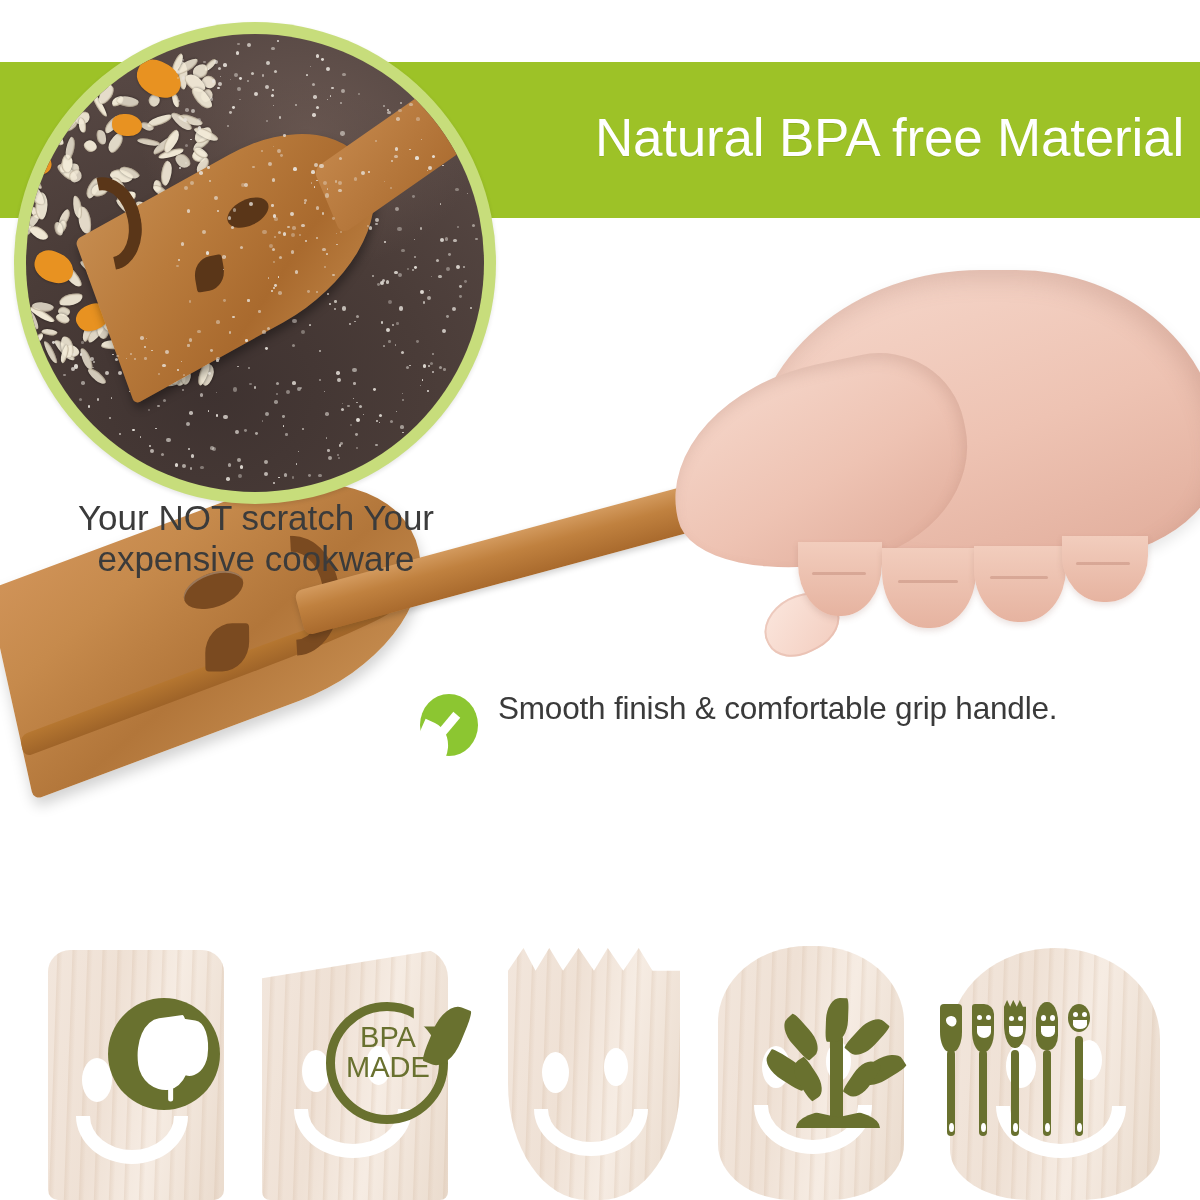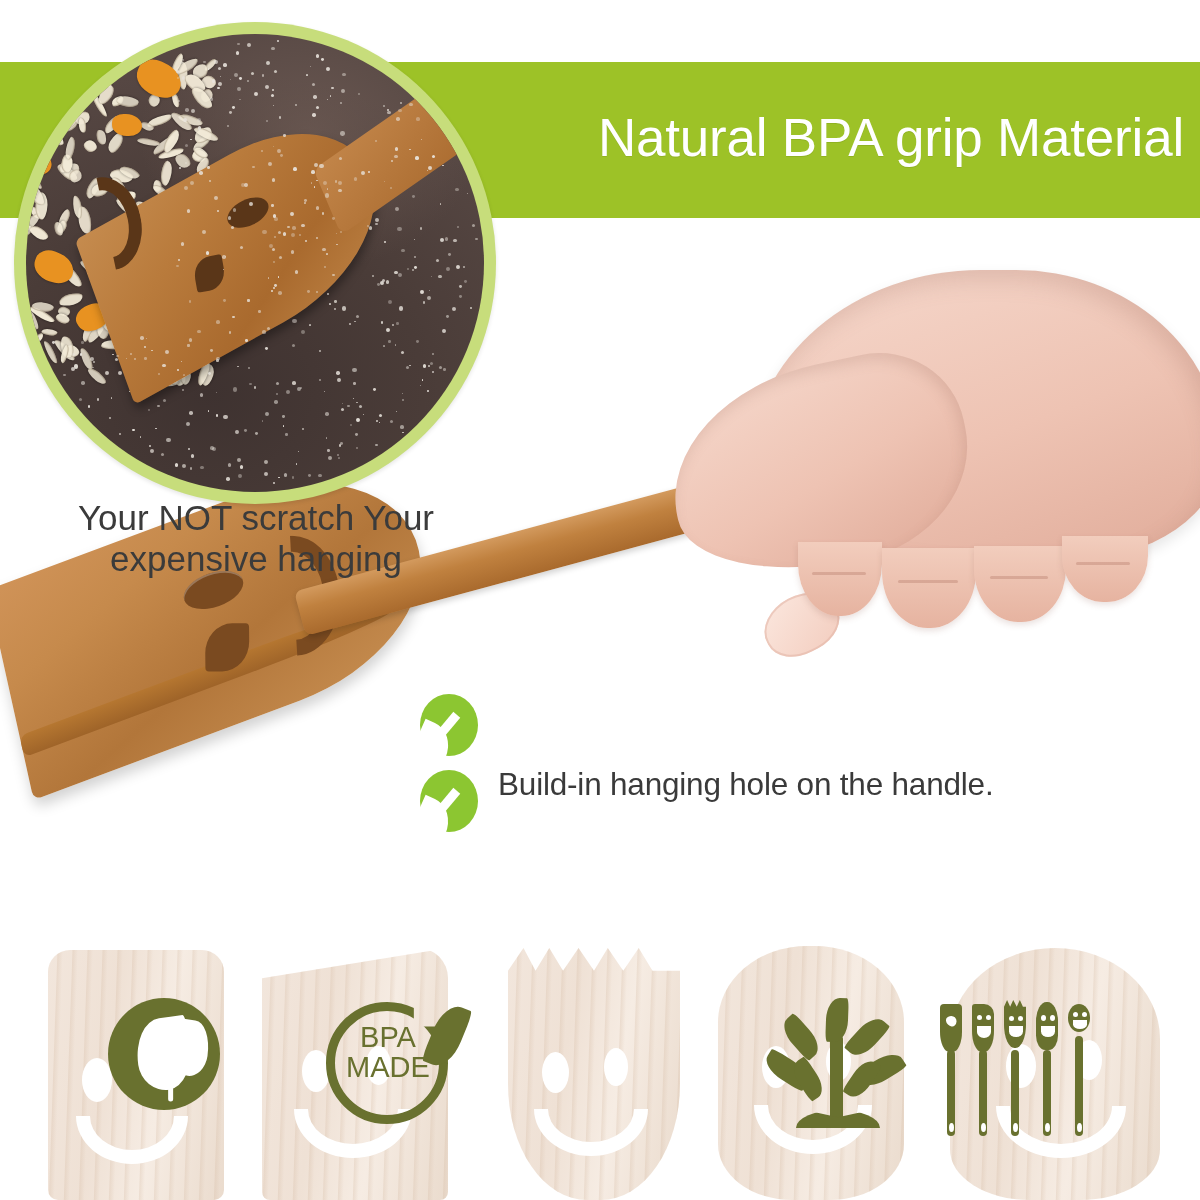--- a/index.html
+++ b/index.html
@@ -401,21 +401,21 @@
       <div class="uface" style="left:14px; top:8px; width:5px; height:5px;"></div>
       <div class="uface" style="left:5px; top:16px; width:14px; height:9px; border-radius:0 0 50% 50%;"></div>
       <div class="ustem" style="height:100px;"></div>
         <div class="uhole"></div>
     </div>
   </div>
 </div>
 
 <div id="header-banner"></div>
 <div id="header-text">
-  <div class="hline">Natural BPA grip Material</div>
+  <div class="hline">Natural BPA free Material</div>
 </div>
 
 <div id="inset-circle">
   <div id="inset-photo">
     <div id="rice">
         <div class="grain" style="left: 105.938px; top: 5.44651px; width: 12.978px; height: 7.93202px; transform: rotate(278.212deg); opacity: 0.923665;"></div>
         <div class="grain" style="left: 37.5343px; top: 65.9488px; width: 24.1024px; height: 11.7324px; transform: rotate(163.715deg); opacity: 0.843838;"></div>
         <div class="grain" style="left: 169.138px; top: 183.299px; width: 14.9435px; height: 12.9949px; transform: rotate(288.348deg); opacity: 0.973156;"></div>
         <div class="grain" style="left: 34.9309px; top: 291.686px; width: 26.5942px; height: 8.41946px; transform: rotate(47.9898deg); opacity: 0.891207;"></div>
         <div class="grain" style="left: 109.925px; top: 246.676px; width: 25.7648px; height: 6.18277px; transform: rotate(301.078deg); opacity: 0.828034;"></div>
@@ -1017,21 +1017,21 @@
       <div class="speck" style="left: 305.451px; top: 53.239px; width: 2.19532px; height: 2.19532px; opacity: 0.808867;"></div>
       <div class="speck" style="left: 427.478px; top: 205.353px; width: 3.07305px; height: 3.07305px; opacity: 0.694372;"></div>
       <div class="speck" style="left: 336.55px; top: 379.695px; width: 1.44419px; height: 1.44419px; opacity: 0.782901;"></div>
       <div class="speck" style="left: 185.681px; top: 412.854px; width: 4.24629px; height: 4.24629px; opacity: 0.445101;"></div>
       <div class="speck" style="left: 290.192px; top: 202.562px; width: 2.2325px; height: 2.2325px; opacity: 0.683737;"></div>
     </div>
 </div>
 
 <div id="inset-caption">
   <div>Your NOT scratch Your</div>
-  <div>expensive hanging</div>
+  <div>expensive cookware</div>
 </div>
 
 <div id="hero">
   <div id="hero-spatula">
     <div class="blade"></div>
     <div class="blade-edge"></div>
     <div class="eye1"></div>
     <div class="eye2"></div>
     <div class="smile"></div>
     <div class="handle"></div>
@@ -1059,22 +1059,15 @@
   </div>
 </div>
 
 <div id="bullets">
   <div class="bullet b3">
     <div class="check">
       <div class="check-leaf"></div>
         <div class="check-cut"></div>
         <div class="check-mark"></div>
     </div>
-  </div>
-  <div class="bullet b4">
-    <div class="check">
-      <div class="check-leaf"></div>
-        <div class="check-cut"></div>
-        <div class="check-mark"></div>
-    </div>
-    <div class="btext">Build-in hanging hole on the handle.</div>
+    <div class="btext">Smooth finish &amp; comfortable grip handle.</div>
   </div>
 </div>
 
 </body></html>

